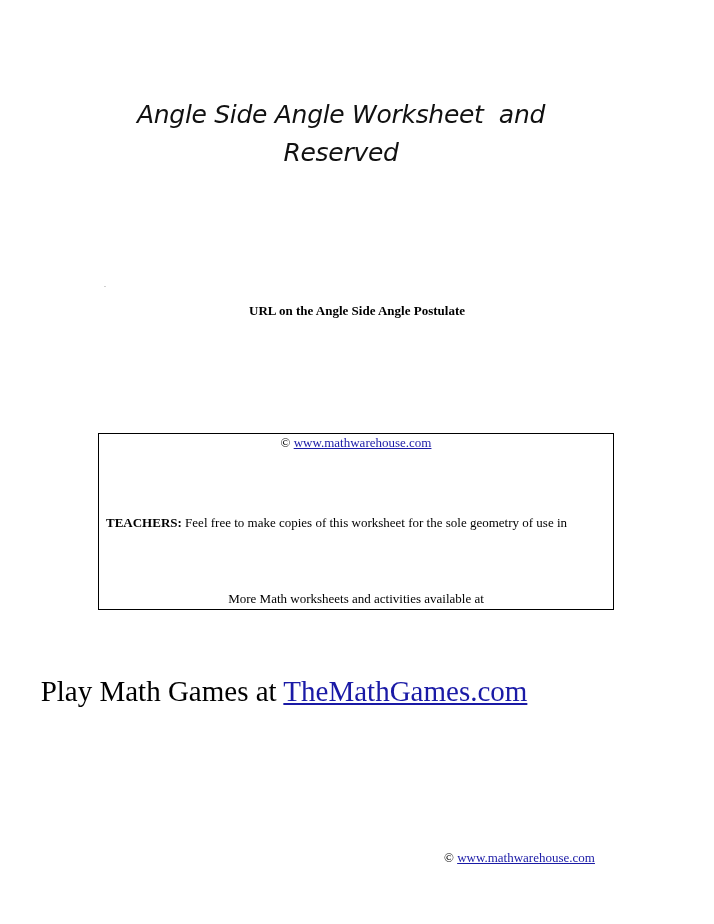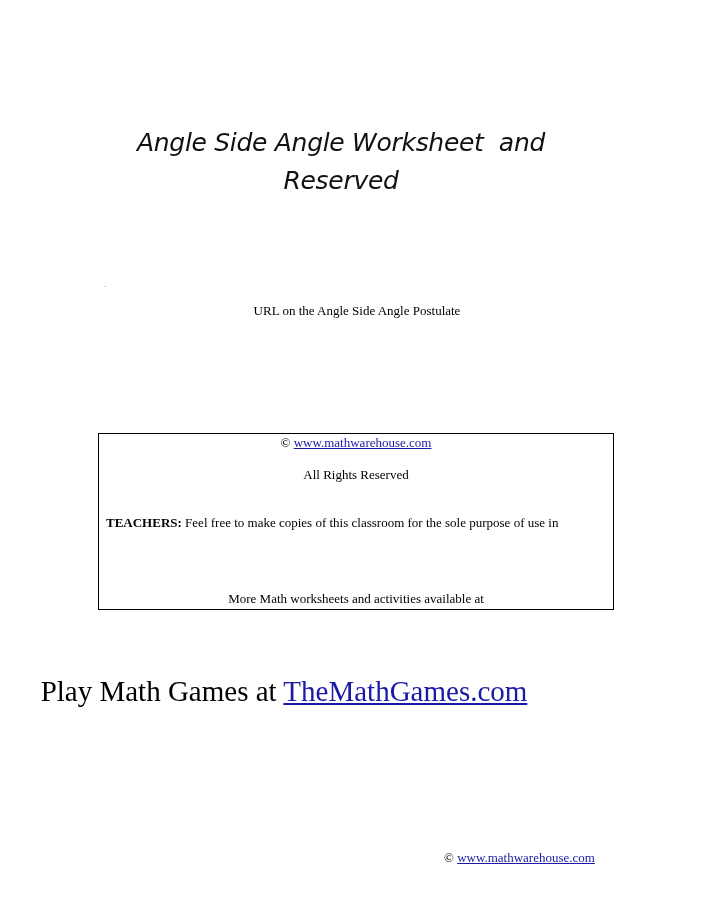--- a/index.html
+++ b/index.html
@@ -1,20 +1,20 @@
 <!DOCTYPE html>
 <html><head>
 <meta charset="utf-8">
 <style>
   html, body { margin:0; padding:0; background:#ffffff; }
   body { width:714px; height:924px; position:relative; overflow:hidden; font-family:"Liberation Serif", serif; color:#000; }
-  .title { position:absolute; left:0; width:682px; top:124px; text-align:center; font-family:"DejaVu Sans", sans-serif; font-style:italic; font-size:25px; line-height:38px; letter-spacing:-0.3px; color:#111; }
+  .title { position:absolute; left:0; width:682px; top:96px; text-align:center; font-family:"DejaVu Sans", sans-serif; font-style:italic; font-size:25px; line-height:38px; letter-spacing:-0.3px; color:#111; }
   .dot { position:absolute; left:104px; top:280px; font-size:8px; color:#666; }
   .url-section { position:absolute; left:100px; width:514px; top:303px; text-align:center; font-size:13px; line-height:16px; }
-  .url-heading { font-weight:normal; }
+  .url-heading { font-weight:bold; }
   a.link { color:#1a1aa6; text-decoration:underline; }
   .box { position:absolute; left:98px; top:433px; width:516px; height:177px; border:1px solid #000; box-sizing:border-box; font-size:13px; line-height:16px; }
   .box .c { text-align:center; }
   .box .p { position:absolute; left:6px; right:6px; }
   .play { position:absolute; left:0; width:568px; top:673px; text-align:center; font-size:29px; line-height:36px; }
   .play a { color:#1a1aa6; }
   .footer { position:absolute; left:444px; top:850px; font-size:13px; line-height:16px; }
 </style>
 </head>
 <body>
@@ -29,24 +29,23 @@
 <div class="url-section">
   <div class="url-heading">URL on the Angle Side Angle Postulate</div>
 </div>
 
 <div class="box">
   <div class="p c" style="top:1px;">
     <span>©</span>
     <a class="link">www.mathwarehouse.com</a>
   </div>
   <div class="p c" style="top:33px;">
-    <div>All Rights Reserved</div>
   </div>
   <div class="p" style="top:81px;left:7px;">
-    <div style="white-space:pre;"><b>TEACHERS:</b><span> Feel free to make copies of this classroom for the sole purpose of use in</span></div>
+    <div style="white-space:pre;"><b>TEACHERS:</b><span> Feel free to make copies of this worksheet for the sole geometry of use in</span></div>
   </div>
   <div class="p c" style="top:129px;margin-top:28px;">
     <div>More Math worksheets and activities available at</div>
   </div>
 </div>
 
 <div class="play">
   <span style="white-space:pre;">Play Math Games at </span><a class="link">TheMathGames.com</a>
 </div>
 

